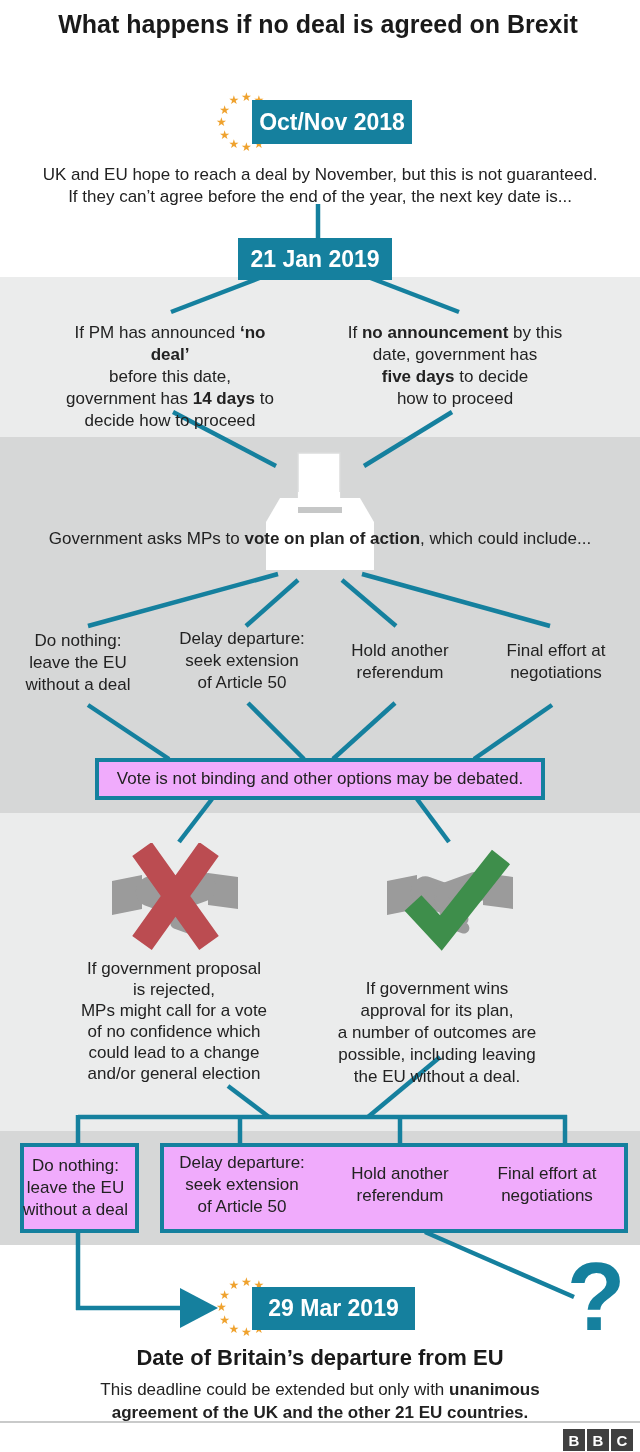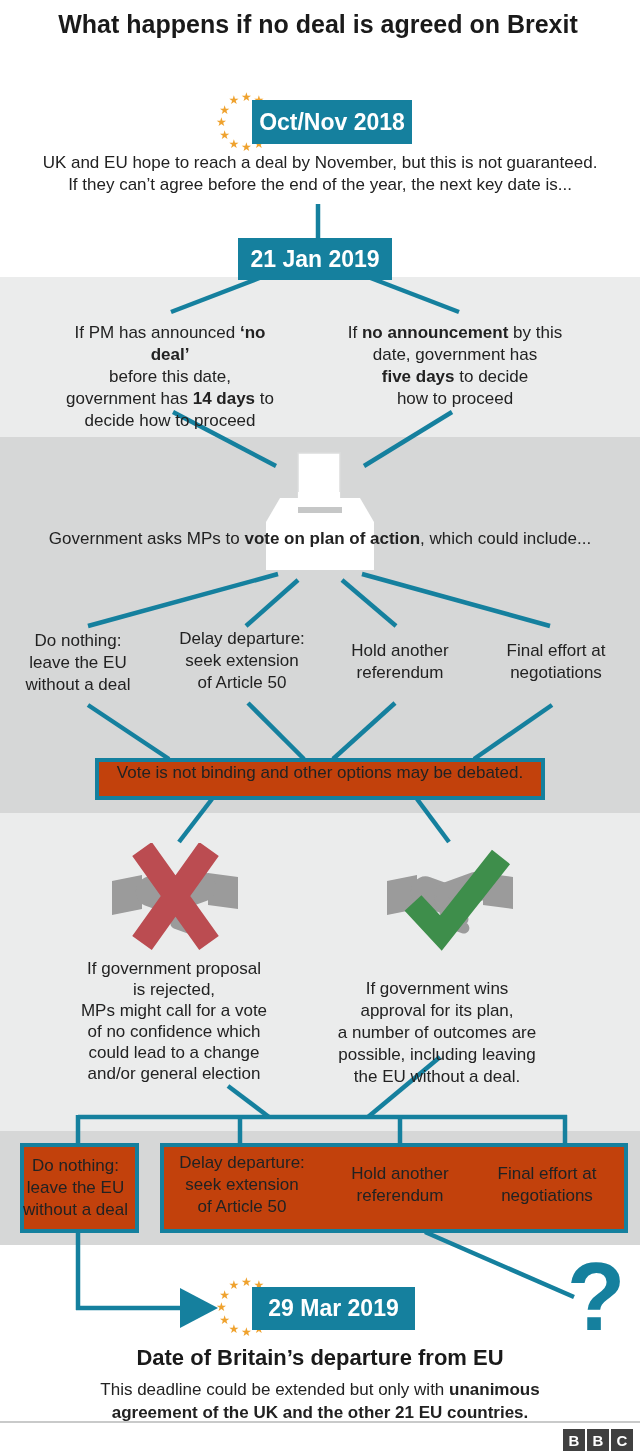--- a/index.html
+++ b/index.html
@@ -11,22 +11,22 @@
   .abs{position:absolute;}
   .ctr{text-align:center;}
   .b{font-weight:bold;}
   .title{font-size:25px;font-weight:bold;color:#1a1a1a;line-height:32px;}
   .body-txt{font-size:17px;line-height:22px;color:#222;}
   .datebox{position:absolute;background:#15809e;color:#fff;font-weight:bold;font-size:23px;
            display:flex;align-items:center;justify-content:center;z-index:6;}
   .stars{position:absolute;width:54px;height:54px;z-index:2;}
   .star{position:absolute;font-size:12px;color:#efa22e;line-height:12px;}
   .lines{position:absolute;left:0;top:0;z-index:1;}
-  .notebox{position:absolute;border:4px solid #15809e;background:#c2410c;z-index:4;
-           display:flex;justify-content:center;}
+  .notebox{position:absolute;border:4px solid #15809e;background:#f0abfc;z-index:4;
+           display:flex;align-items:center;justify-content:center;}
   .txt{position:absolute;z-index:5;}
   .icon{position:absolute;z-index:3;}
   .arrowhead{position:absolute;width:0;height:0;border-top:20px solid transparent;
              border-bottom:20px solid transparent;border-left:38px solid #15809e;z-index:4;}
   .qmark{position:absolute;color:#15809e;font-weight:bold;font-size:96px;line-height:90px;z-index:4;}
   .divider{position:absolute;left:0;width:640px;height:2px;background:#c9caca;}
   .bbc{position:absolute;display:flex;gap:2px;z-index:4;}
   .bbc .blk{width:22px;height:22px;background:#404040;color:#fff;font-weight:bold;font-size:15px;
             display:flex;align-items:center;justify-content:center;}
 </style>
@@ -83,21 +83,21 @@
       <span class="star" style="left: -0.650635px; top: 8.5px;">★</span>
       <span class="star" style="left: -4px; top: 21px;">★</span>
       <span class="star" style="left: -0.650635px; top: 33.5px;">★</span>
       <span class="star" style="left: 8.5px; top: 42.6506px;">★</span>
       <span class="star" style="left: 21px; top: 46px;">★</span>
       <span class="star" style="left: 33.5px; top: 42.6506px;">★</span>
       <span class="star" style="left: 42.6506px; top: 33.5px;">★</span>
     </div>
   <div class="datebox" style="left:252px;top:100px;width:160px;height:44px;">Oct/Nov 2018</div>
 
-  <div class="abs ctr body-txt" style="left:0;top:152px;width:640px;">
+  <div class="abs ctr body-txt" style="left:0;top:164px;width:640px;">
     <div>UK and EU hope to reach a deal by November, but this is not guaranteed.</div>
     <div>If they can’t agree before the end of the year, the next key date is...</div>
   </div>
 
   <div class="datebox" style="left:238px;top:238px;width:154px;height:42px;">21 Jan 2019</div>
 
   <div class="txt ctr body-txt" style="left:55px;top:322px;width:230px;">
     <div><span>If PM has announced </span><span class="b">‘no deal’</span></div>
     <div>before this date,</div>
     <div><span>government has </span><span class="b">14 days</span><span> to</span></div>

